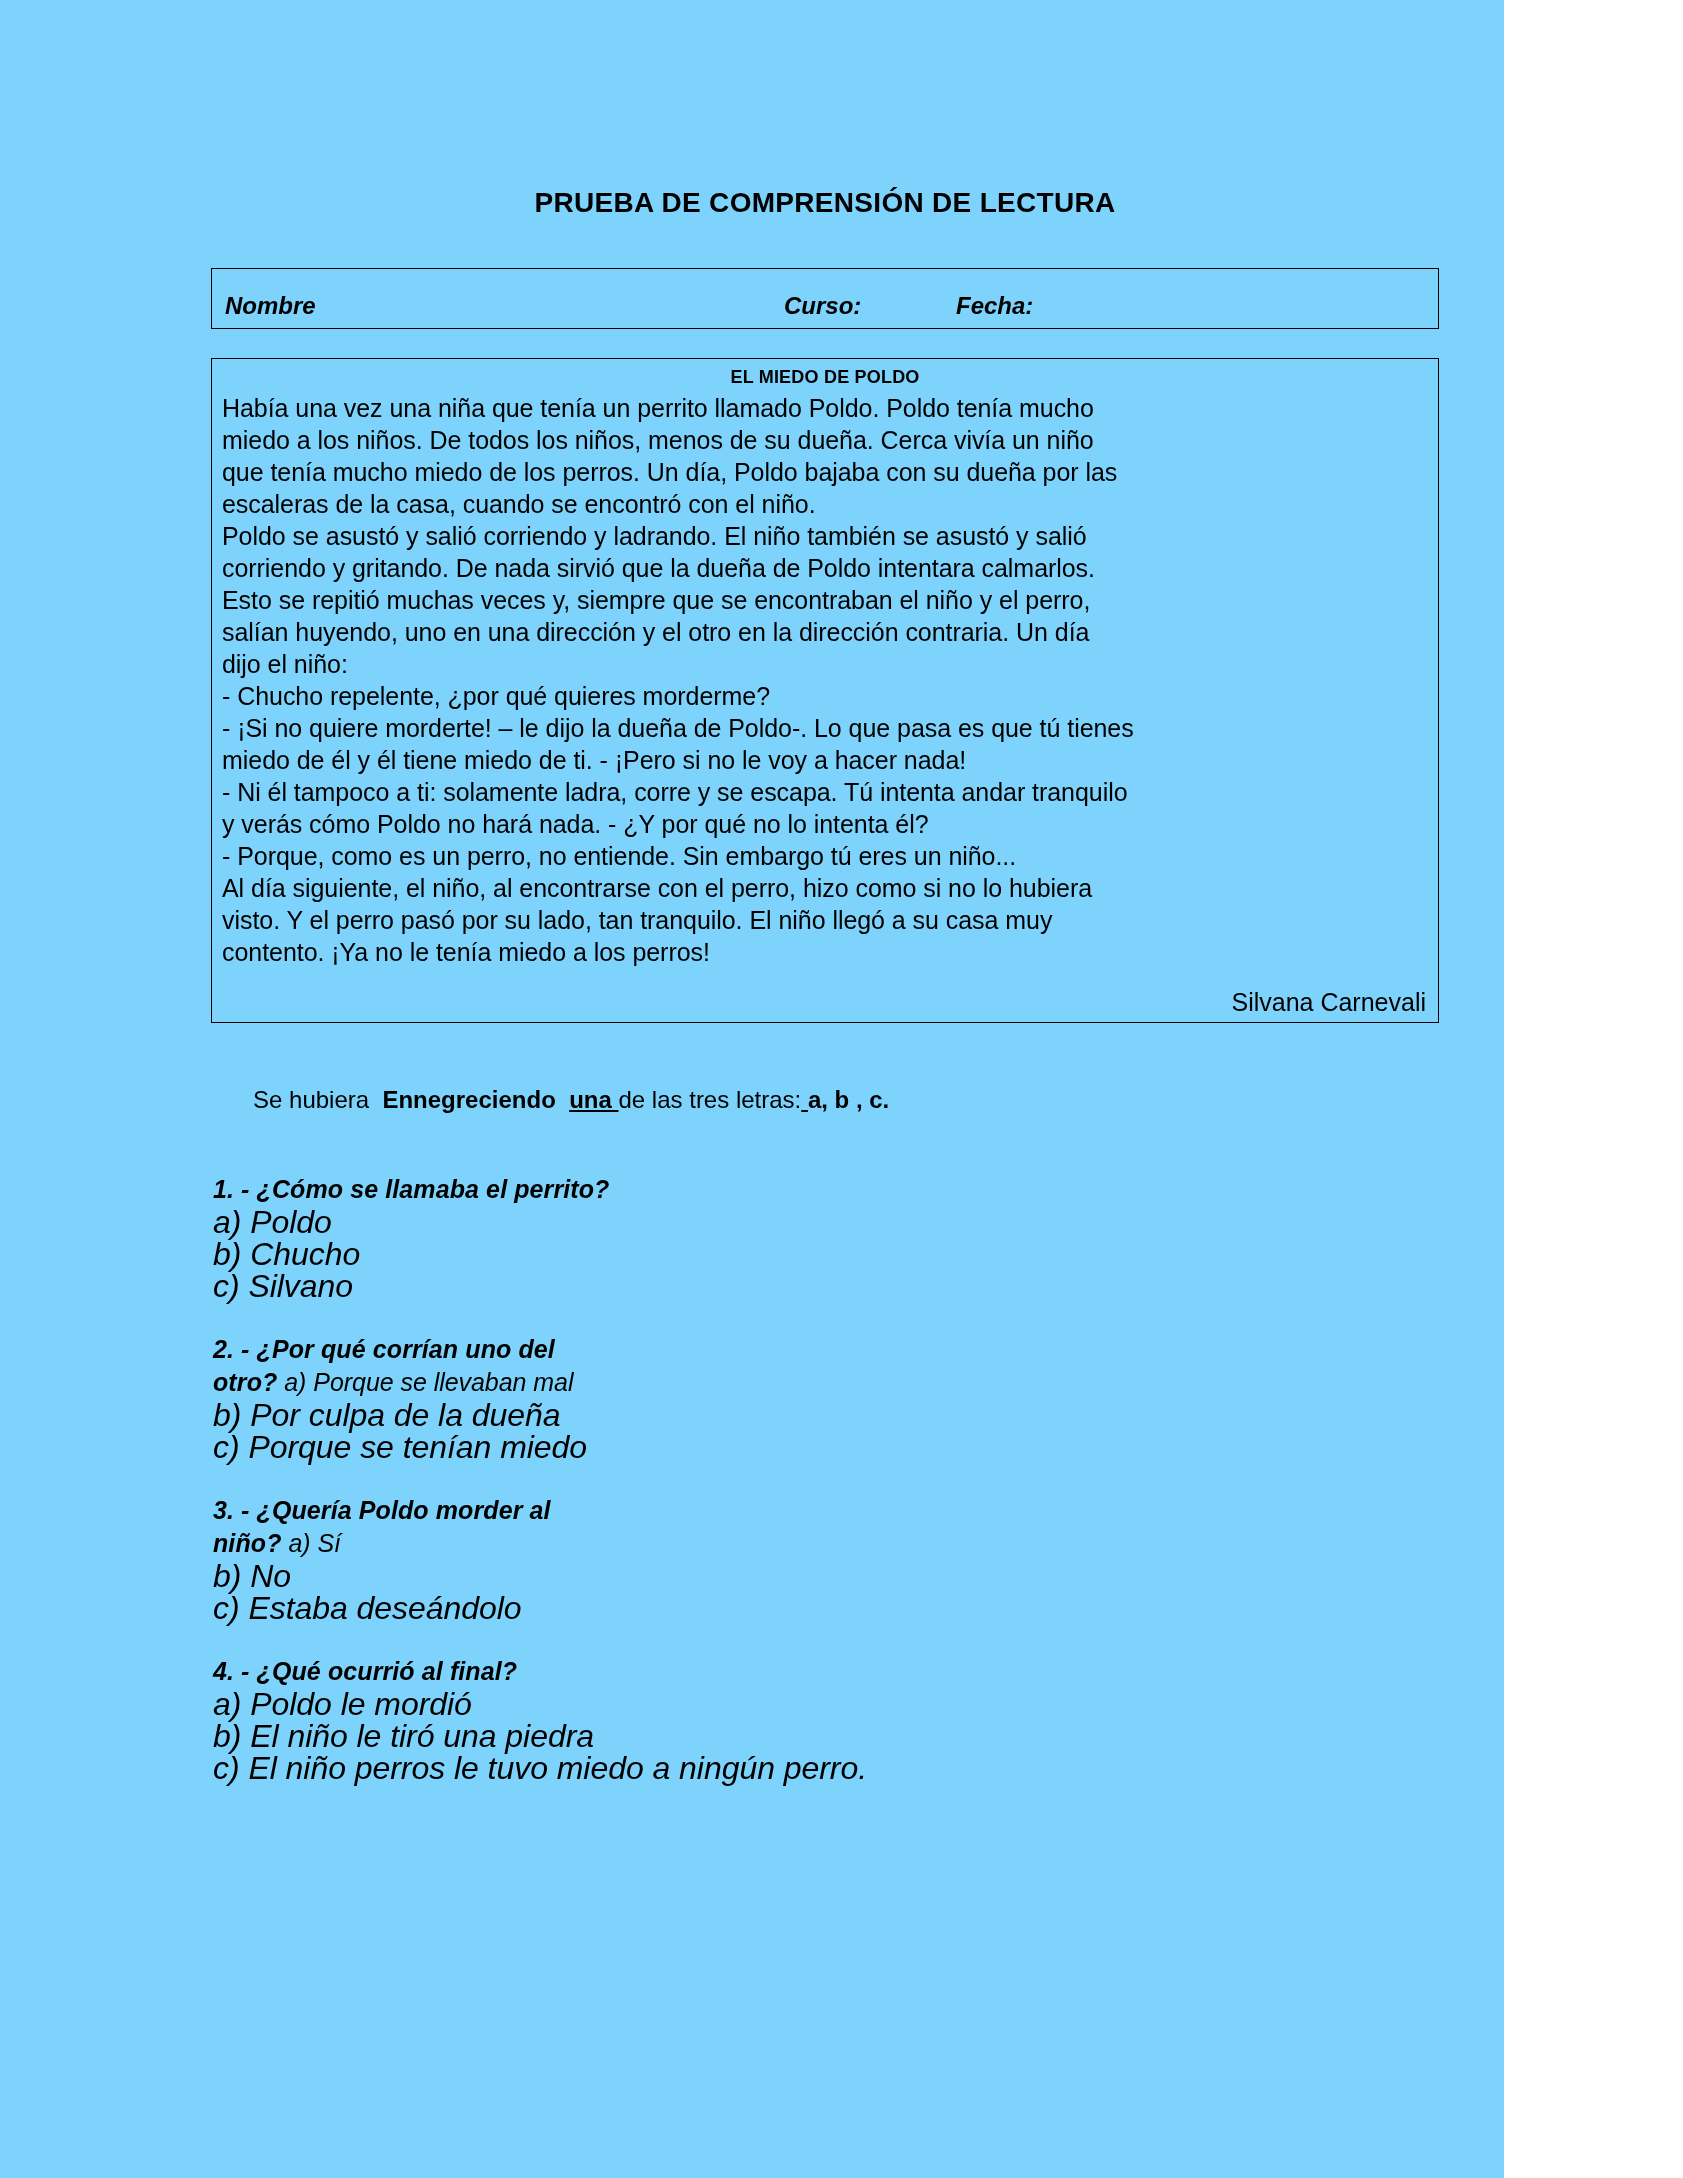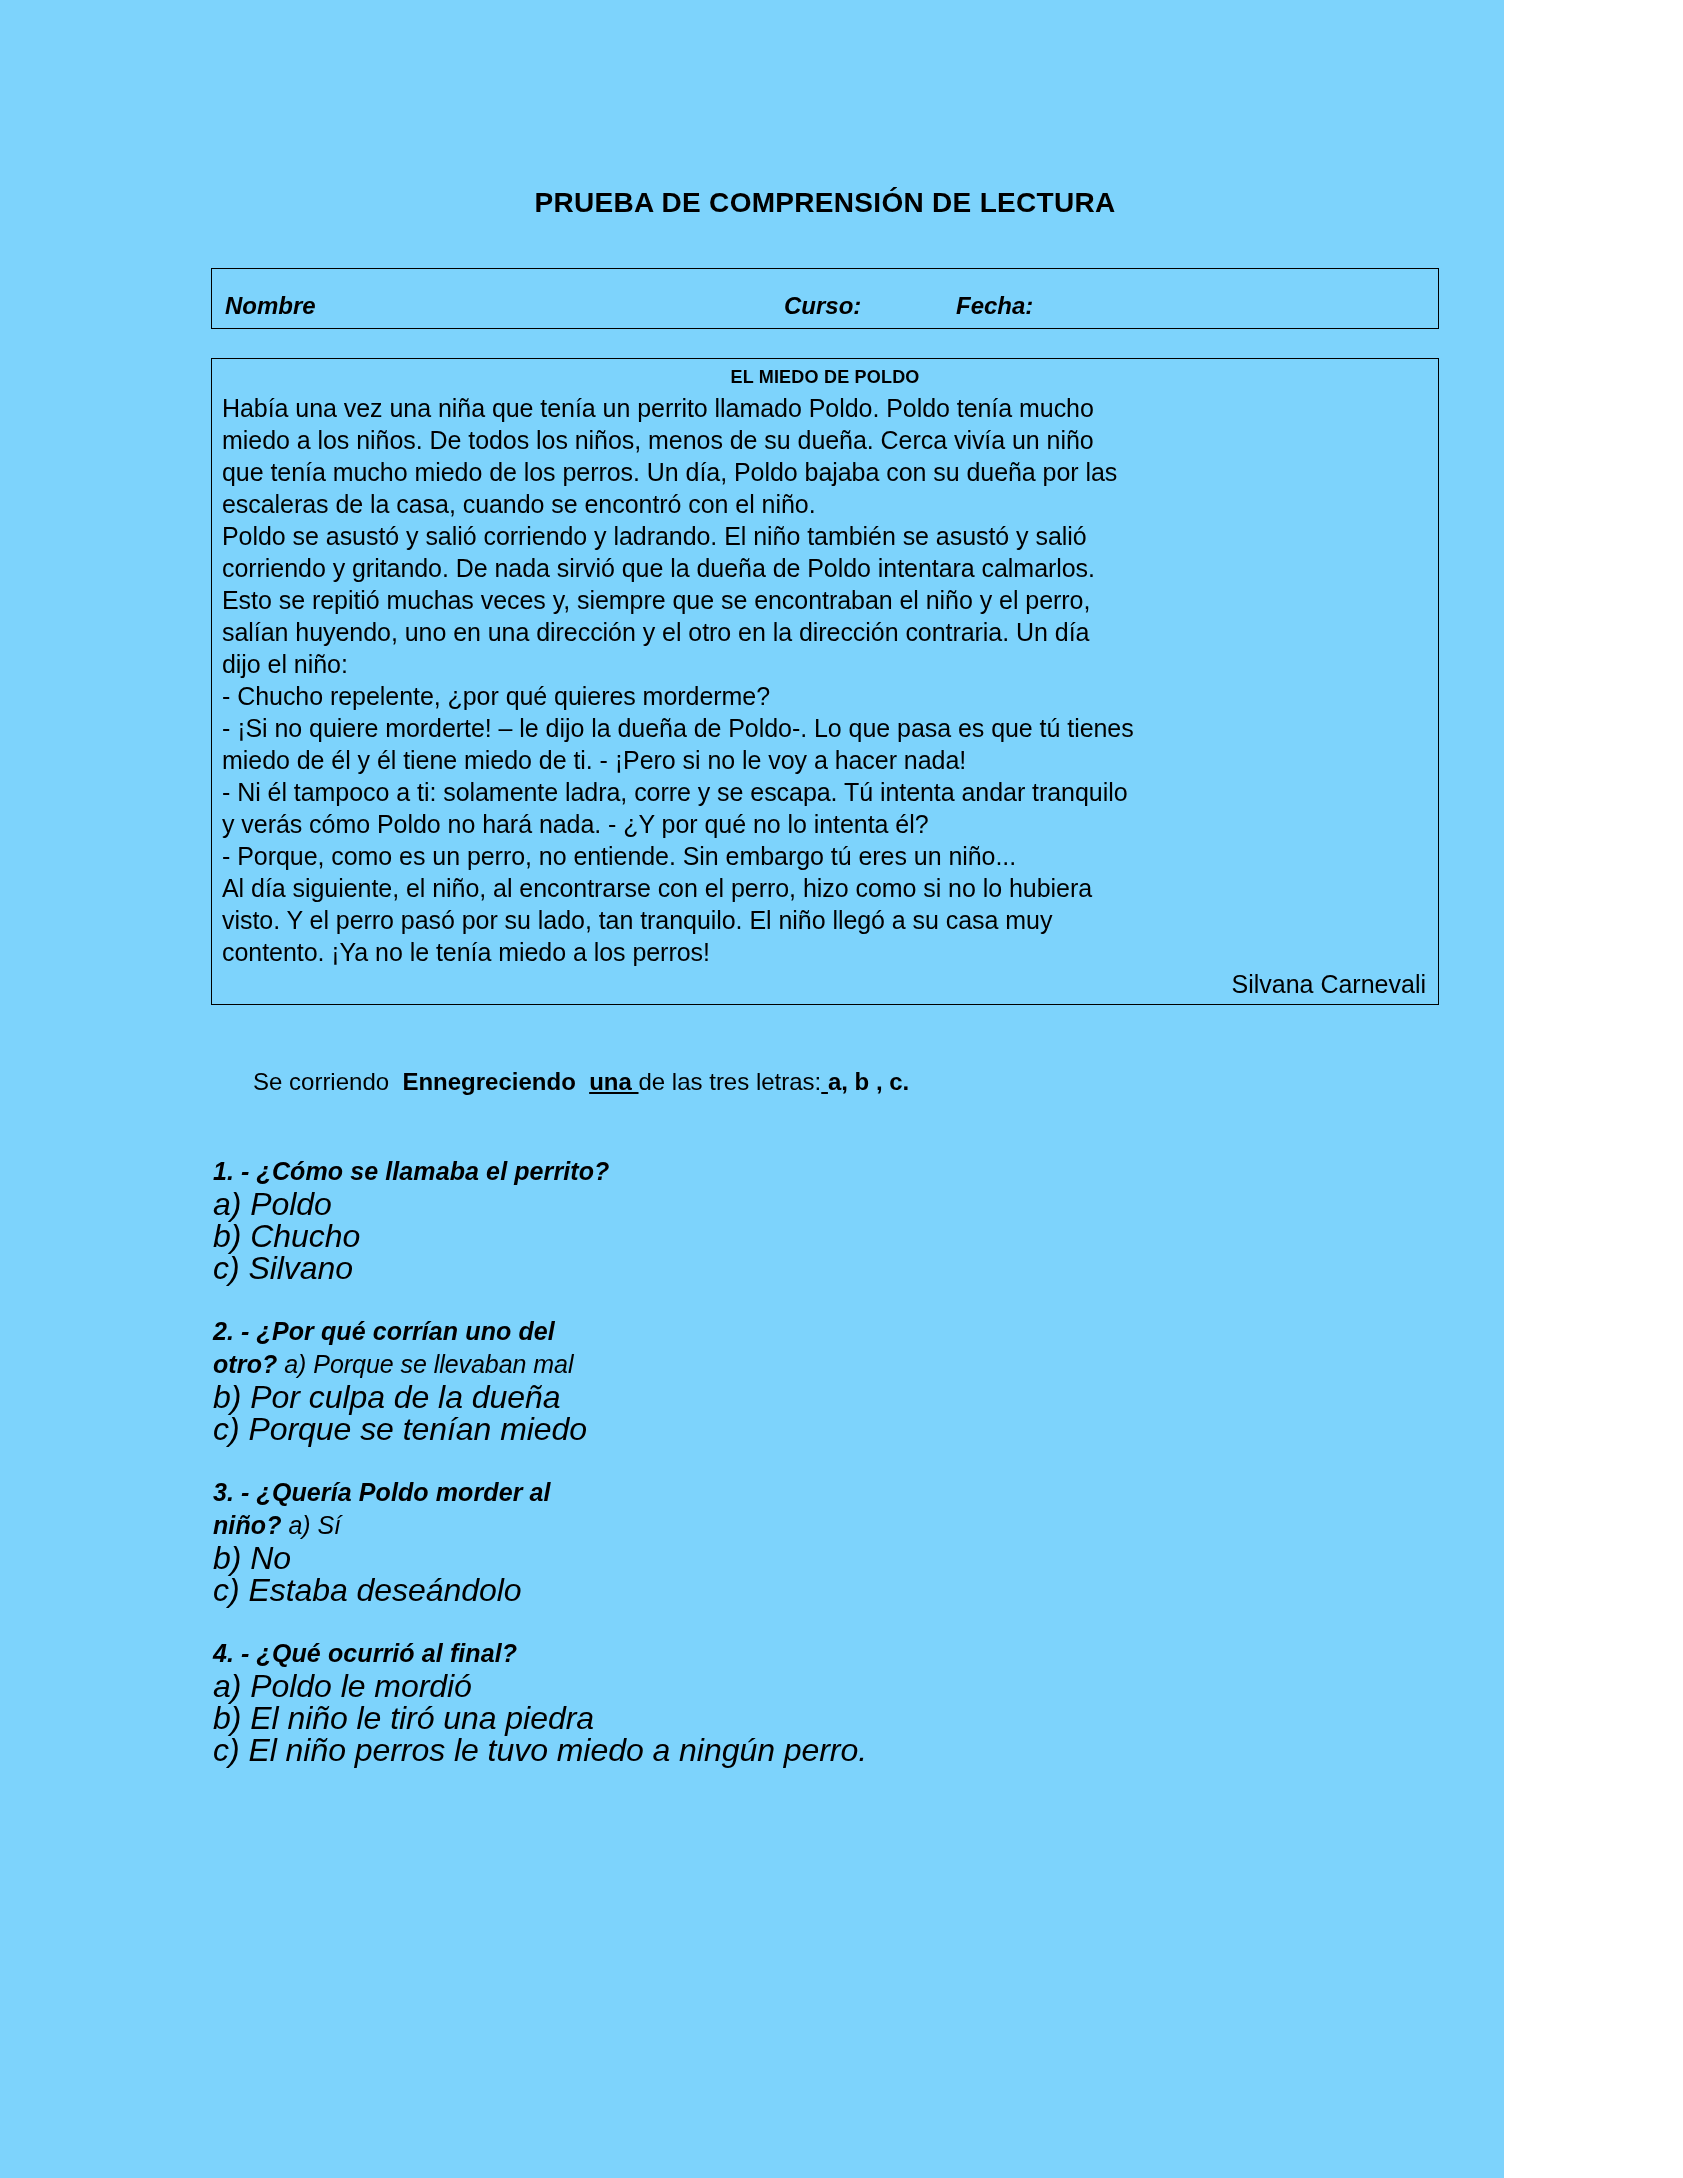--- a/index.html
+++ b/index.html
@@ -82,21 +82,21 @@
   .story-line {
     font-size: 25px;
     line-height: 32px;
     white-space: pre-wrap;
     letter-spacing: -0.05px;
   }
   .story-author {
     text-align: right;
     font-size: 25px;
     line-height: 32px;
-    margin-top: 0;
+    margin-top: 18px;
     padding-right: 2px;
   }
 
   
   .instruction {
     margin-top: 30px;
     font-size: 24px;
     line-height: 1.3;
     padding-left: 2px;
     white-space: pre;
@@ -164,21 +164,21 @@
           <div class="story-line">y verás cómo Poldo no hará nada. - ¿Y por qué no lo intenta él?</div>
           <div class="story-line">- Porque, como es un perro, no entiende. Sin embargo tú eres un niño...</div>
           <div class="story-line">Al día siguiente, el niño, al encontrarse con el perro, hizo como si no lo hubiera</div>
           <div class="story-line">visto. Y el perro pasó por su lado, tan tranquilo. El niño llegó a su casa muy</div>
           <div class="story-line">contento. ¡Ya no le tenía miedo a los perros!</div>
         </div>
       <div class="story-author">Silvana Carnevali</div>
     </div>
 
     <div class="instruction">
-      <span>Se corriendo  </span><b>Ennegreciendo</b><span>  </span><b><u>una </u></b><span>de las tres letras:</span><u> </u><b>a, b , c.</b>
+      <span>Se hubiera  </span><b>Ennegreciendo</b><span>  </span><b><u>una </u></b><span>de las tres letras:</span><u> </u><b>a, b , c.</b>
     </div>
 
     <div class="questions" id="questions-list">
         <div class="qblock">
           <div class="q-text"><span>1. </span><span>- ¿Cómo se llamaba el perrito?</span></div>
           <div class="opt">a) Poldo</div>
           <div class="opt">b) Chucho</div>
           <div class="opt">c) Silvano</div>
         </div>
         <div class="qblock">

